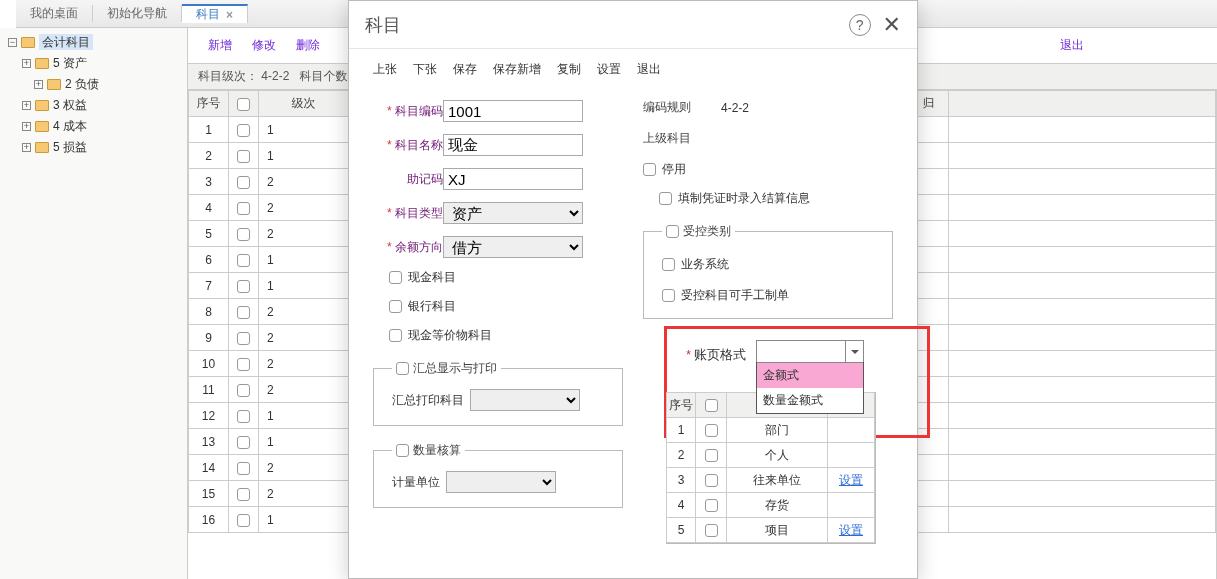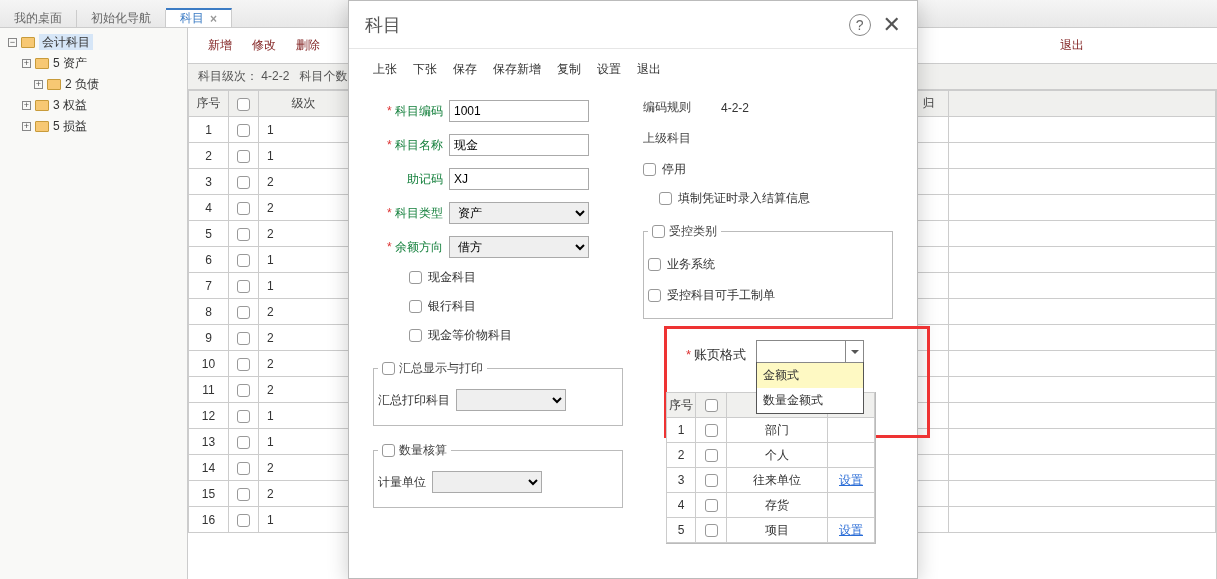--- a/index.html
+++ b/index.html
@@ -1,34 +1,34 @@
 <!DOCTYPE html>
 <html><head>
 <meta charset="utf-8">
 <style>
 * { box-sizing: border-box; margin: 0; padding: 0; }
 body { font-family: "Microsoft YaHei", Arial, sans-serif; font-size: 12px; color: #333; background: #fff; overflow: hidden; width: 1217px; height: 579px; position: relative; }
 
 
-.tab-bar { height: 28px; background: linear-gradient(#f5f5f5,#e8e8e8); border-bottom: 1px solid #ccc; display: flex; align-items: flex-end; }
+.tab-bar { height: 28px; background: linear-gradient(#f5f5f5,#e8e8e8); border-bottom: 1px solid #ccc; display: flex; align-items: center; margin-left: 16px; }
 .tab { padding: 0 14px; display: flex; align-items: center; border-right: 1px solid #ccc; cursor: pointer; color: #666; }
 .tab.active { background: #fff; color: #3b7bc4; border-top: 2px solid #3b7bc4; }
 .tab-close { margin-left: 6px; color: #999; font-weight: bold; }
 
 
 .main { display: flex; height: calc(100% - 28px); }
 .sidebar { width: 188px; border-right: 1px solid #ccc; background: #f9f9f7; padding: 4px 0; }
 .folder-icon { display:inline-block; width:14px; height:11px; background:#f7c873; border:1px solid #c89b3a; border-radius:1px; margin-right:4px; vertical-align:middle; }
 .tree-toggle { display:inline-block; width:9px; height:9px; border:1px solid #888; text-align:center; line-height:7px; font-size:9px; margin-right:4px; vertical-align:middle; color:#555;}
 .tree-item { padding:2px 0 2px 8px; cursor:pointer; white-space:nowrap;}
 .tree-root-label { background:#d6e6f7; padding:1px 3px; }
 
 .content { flex:1; display:flex; flex-direction:column; }
 .toolbar { height: 36px; padding: 8px 20px; border-bottom:1px solid #ccc; display:flex; align-items:center; gap:20px;}
-.toolbar span { cursor:pointer; color:#7f1d1d; }
+.toolbar span { cursor:pointer; color:#6d28d9; }
 .toolbar .exit { margin-left: 720px; }
 
 .infoline { padding:4px 10px; background:#f0f0ee; border-bottom:1px solid #ccc; color:#555;}
 .grid { flex:1; overflow:auto; border-right:1px solid #ccc; }
 table.data { border-collapse: collapse; width:100%; }
 table.data th, table.data td { border:1px solid #ccc; padding:4px 6px; height:26px; text-align:center; background:#fff;}
 table.data th { background:#f0f0ee; font-weight:normal; color:#444; }
 table.data td.lvl { text-align:left; padding-left:8px;}
 .chk { display:inline-block; width:13px; height:13px; border:1px solid #999; border-radius:3px; background:#fff; vertical-align:middle;}
 .dialog { position:absolute; left:348px; top:0; width:570px; height:579px; background:#fff; border:1px solid #bbb; box-shadow:0 4px 20px rgba(0,0,0,.2); }
@@ -36,28 +36,28 @@
 .dlg-title { font-size:18px; color:#555; flex:1;}
 .dlg-icon { width:22px; height:22px; border:1.5px solid #888; border-radius:50%; display:flex; align-items:center; justify-content:center; font-size:14px; color:#666; margin-right:12px; cursor:pointer;}
 .dlg-close { font-size:22px; color:#555; cursor:pointer; font-weight:300;}
 
 .dlg-toolbar { padding:12px 24px; display:flex; gap:16px; color:#333; border-bottom:1px solid transparent;}
 .dlg-toolbar span{cursor:pointer;}
 
 .dlg-body { padding: 8px 24px; display:flex; gap:20px; }
 .col { flex:1; }
 .form-row { display:flex; align-items:center; margin-bottom:10px; height:24px;}
-.form-label { width:70px; text-align:right; margin-right:6px; color:#15803d;}
+.form-label { width:70px; text-align:right; color:#701a75;}
 .req::before { content:"* "; color:#d33;}
-.form-input { width:140px; height:22px; border:1px solid #aaa; padding:0 4px; font-size:12px;}
+.form-input { width:140px; height:22px; border:1px solid #aaa; padding:0 4px; font-size:15px;}
 select.form-input { width:140px; height:22px;}
-.cb-row { margin-left:36px; margin-bottom:12px; display:flex; align-items:center;}
+.cb-row { margin-left:16px; margin-bottom:12px; display:flex; align-items:center;}
 .cb-row .chk{margin-right:6px;}
 
-fieldset { border:1px solid #bbb; padding:12px 4px 14px; margin-top:16px; margin-bottom:14px;}
+fieldset { border:1px solid #bbb; padding:12px 18px 14px; margin-top:16px; margin-bottom:14px;}
 fieldset legend { padding:0 4px; color:#444; display:flex; align-items:center;}
 fieldset legend .chk{margin-right:4px;}
 .fs-row{display:flex; align-items:center; gap:6px;}
 
 
 .info-row { display:flex; align-items:center; margin-bottom:14px;}
 .info-label{ width:70px; text-align:left; color:#444; margin-right:8px;}
 
 
 .aux-wrap { position:absolute; left:666px; top:378px; width:210px; border:1px solid #bbb; background:#fff; z-index:2;}
@@ -71,21 +71,21 @@
 .hl { position:absolute; border:3px solid #e33; pointer-events:none;}
 .hl1 { left:664px; top:326px; width:266px; height:112px; }
 
 
 .dd-box { position:absolute; left:756px; top:340px; width:108px; border:1px solid #888; background:#fff; z-index:5;}
 .dd-head { height:22px; border-bottom:1px solid #888; position:relative;}
 .dd-btn { position:absolute; right:0; top:0; width:18px; height:21px; border-left:1px solid #888; display:flex; align-items:center; justify-content:center;}
 .dd-btn::after{content:""; border:4px solid transparent; border-top-color:#555; margin-top:4px;}
 .dd-body { border:1px solid #555; margin:-1px;}
 .dd-opt { padding:4px 6px; cursor:pointer;}
-.dd-opt.sel { background:#fef9c3;}
+.dd-opt.sel { background:#f9a8d4;}
 
 
 .pf-label { position:absolute; left:686px; top:346px; font-size:13px;}
 .pf-label .star{color:#d33; margin-right:3px;}
 
 
 .aux-legend { position:absolute; left:666px; top:404px; font-size:12px; background:#fff; padding:0 2px;}
 
 </style>
 </head>
@@ -104,20 +104,21 @@
     </div>
 </div>
 
 <div class="main">
 
   <div class="sidebar">
     <div class="tree-item"><span class="tree-toggle">−</span><span class="folder-icon"></span><span class="tree-root-label">会计科目</span></div>
     <div class="tree-item" style="padding-left:22px"><span class="tree-toggle">+</span><span class="folder-icon"></span><span>5 资产</span></div>
     <div class="tree-item" style="padding-left:34px"><span class="tree-toggle">+</span><span class="folder-icon"></span><span>2 负债</span></div>
     <div class="tree-item" style="padding-left:22px"><span class="tree-toggle">+</span><span class="folder-icon"></span><span>3 权益</span></div>
+    <div class="tree-item" style="padding-left:22px"><span class="tree-toggle">+</span><span class="folder-icon"></span><span>4 成本</span></div>
     <div class="tree-item" style="padding-left:22px"><span class="tree-toggle">+</span><span class="folder-icon"></span><span>5 损益</span></div>
   </div>
 
   <div class="content">
     <div class="toolbar">
       <span>新增</span>
       <span>修改</span>
       <span>删除</span>
       <span class="exit">退出</span>
     </div>

